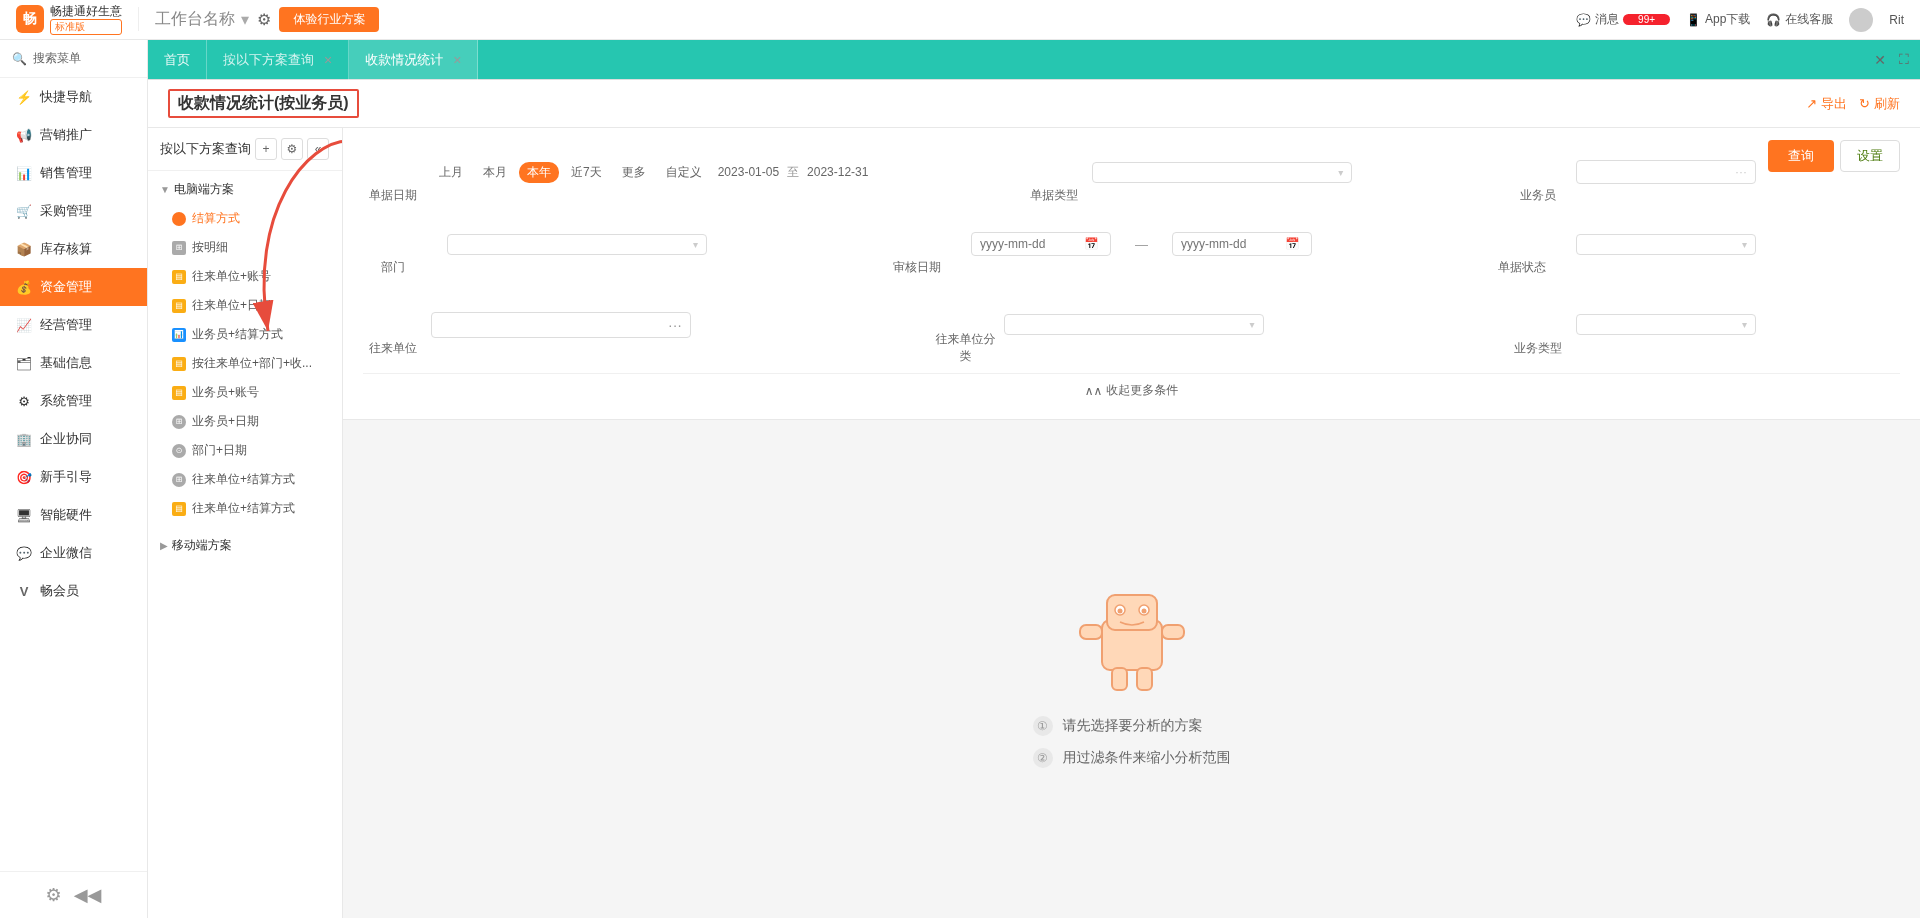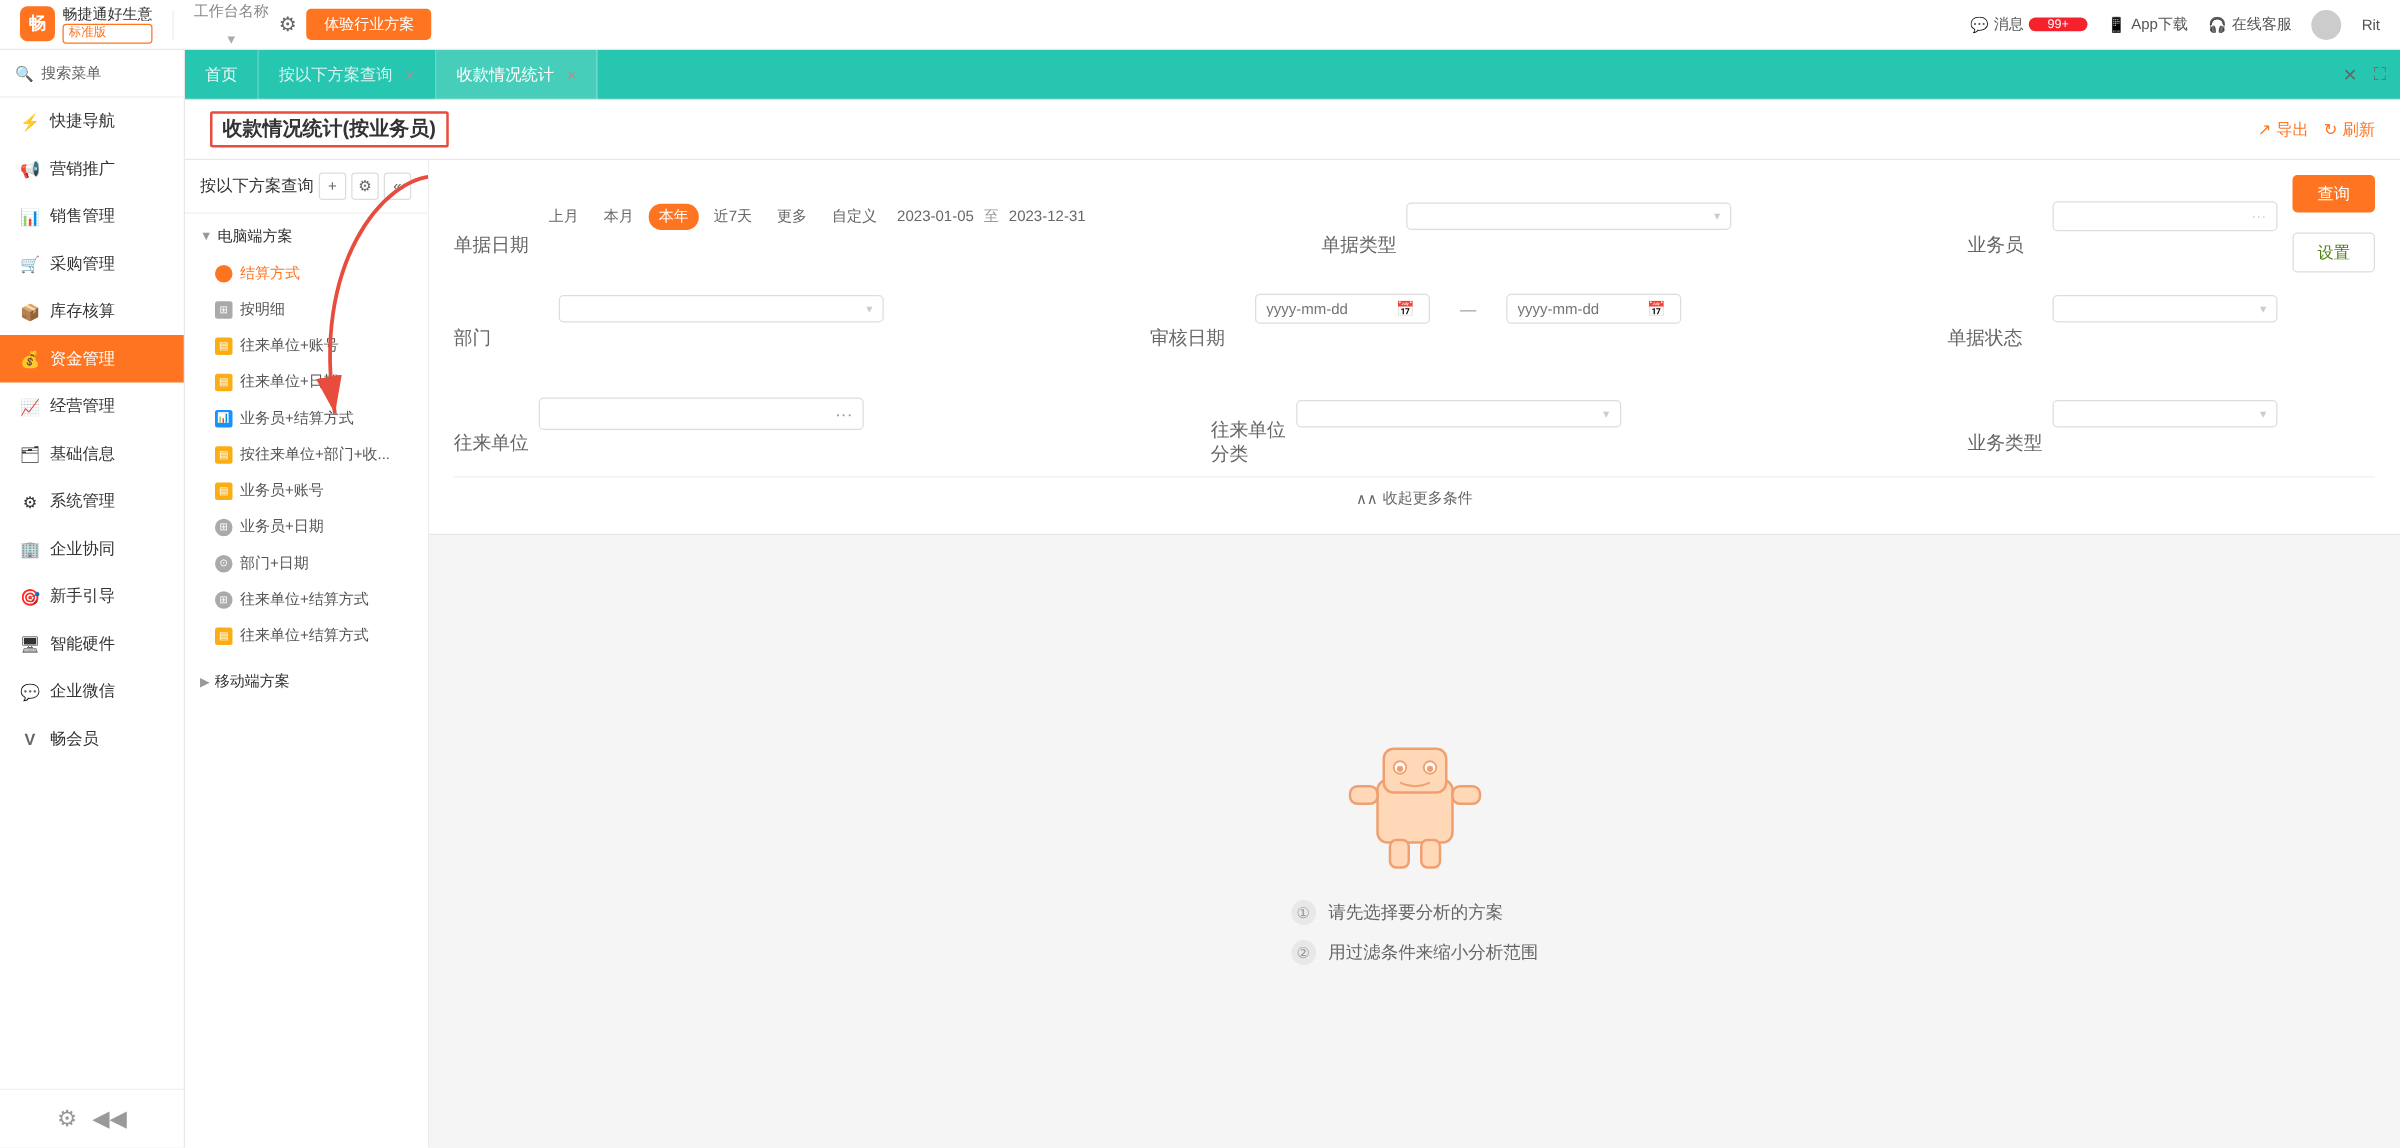--- a/index.html
+++ b/index.html
@@ -143,21 +143,21 @@
       overflow: hidden;
     }
 
     
     .filter-panel {
       background: #fff;
       padding: 12px 20px;
       border-bottom: 1px solid #e8e8e8;
       flex-shrink: 0;
     }
-    .filter-label { color: #666; font-size: 15px; width: 60px; flex-shrink: 0; text-align: left; margin-top: 47px; }
+    .filter-label { color: #666; font-size: 12px; width: 60px; flex-shrink: 0; text-align: center; margin-top: 47px; }
     .filter-date-tabs { display: flex; gap: 4px; align-items: center; }
     .date-tab { padding: 2px 8px; border-radius: 3px; cursor: pointer; font-size: 12px; color: #666; }
     .date-tab.active { background: #ff7420; color: white; border-radius: 10px; }
     .filter-select { display: flex; align-items: center; border: 1px solid #ddd; border-radius: 4px; padding: 4px 8px; background: #fff; cursor: pointer; font-size: 12px; color: #333; min-width: 200px; justify-content: space-between; }
     .filter-select-wide { min-width: 260px; }
     .filter-chevron { color: #ccc; font-size: 10px; }
     .filter-input { border: 1px solid #ddd; border-radius: 4px; padding: 4px 8px; font-size: 12px; color: #333; width: 150px; }
     .date-dash { color: #999; }
     .date-input-wrapper { display: flex; align-items: center; border: 1px solid #ddd; border-radius: 4px; padding: 4px 8px; gap: 4px; width: 140px; }
     .date-icon { color: #ccc; font-size: 12px; }
@@ -182,36 +182,36 @@
     .step-num { width: 20px; height: 20px; border-radius: 50%; background: #e8e8e8; display: flex; align-items: center; justify-content: center; font-size: 12px; color: #999; flex-shrink: 0; }
 
     
     .tab-bar { background: #26c6b0; }
     .tab-bar .tab-item { color: rgba(255,255,255,0.8); border-right-color: rgba(255,255,255,0.3); }
     .tab-bar .tab-item.active { background: rgba(255,255,255,0.15); color: white; }
     .tab-bar .tab-item.home { color: rgba(255,255,255,0.9); }
 
     .filter-dots { color: #999; cursor: pointer; font-size: 14px; }
 
-    .query-actions { display: flex; flex-direction: column; gap: 16px; margin-left: auto; }
+    .query-actions { display: flex; flex-direction: row; gap: 6px; margin-left: auto; }
   </style>
 </head>
 <body>
 
 <div class="top-header">
   <div class="top-header-left">
     <div class="logo-area">
       <div class="logo-icon">畅</div>
       <div style="display:flex;flex-direction:column;line-height:1.2">
         <span class="logo-text">畅捷通好生意</span>
         <span class="edition-badge">标准版</span>
       </div>
     </div>
     <div style="width:1px;height:24px;background:#eee;margin:0 8px"></div>
-    <div style="display:flex;align-items:center;gap:6px;color:#aaa;font-size:12px;flex-direction:column;">
+    <div style="display:flex;align-items:center;gap:6px;color:#aaa;font-size:16px;">
       <span style="color:#888;">工作台名称</span>
       <span style="cursor:pointer;">▾</span>
     </div>
     <button class="settings-icon" style="background:none;border:none;font-size:16px;cursor:pointer;color:#666;">⚙</button>
     <button class="trial-btn">体验行业方案</button>
   </div>
   <div class="top-header-right">
     <div class="header-icon-item">
       <span>💬</span>
       <span>消息</span>

